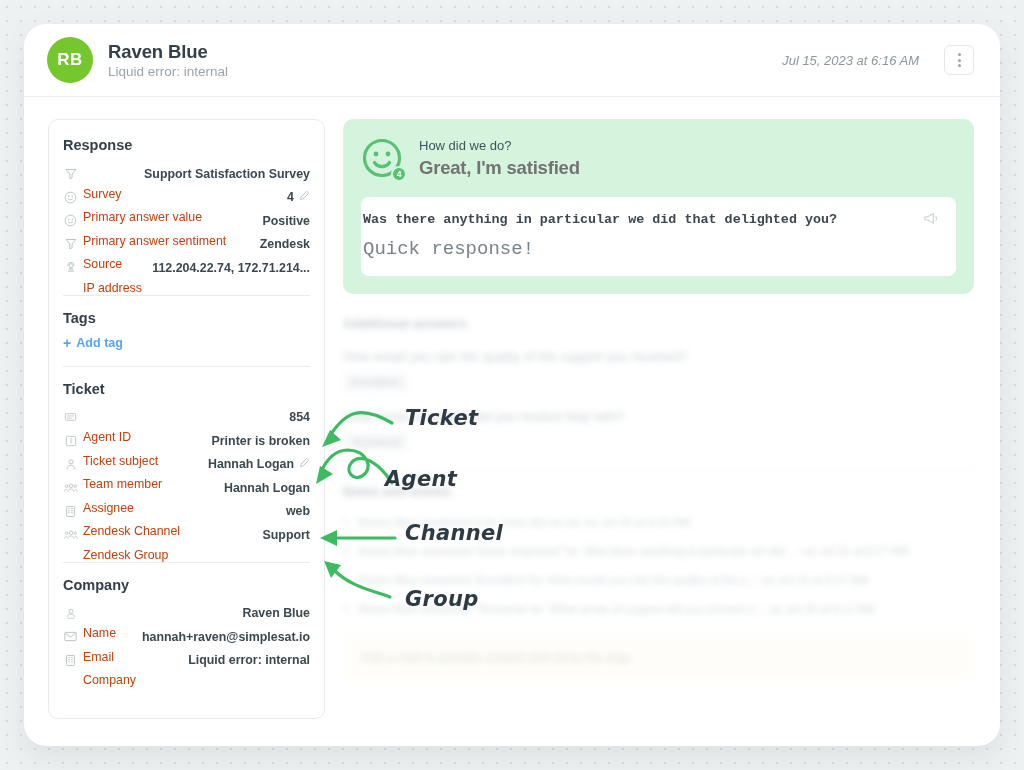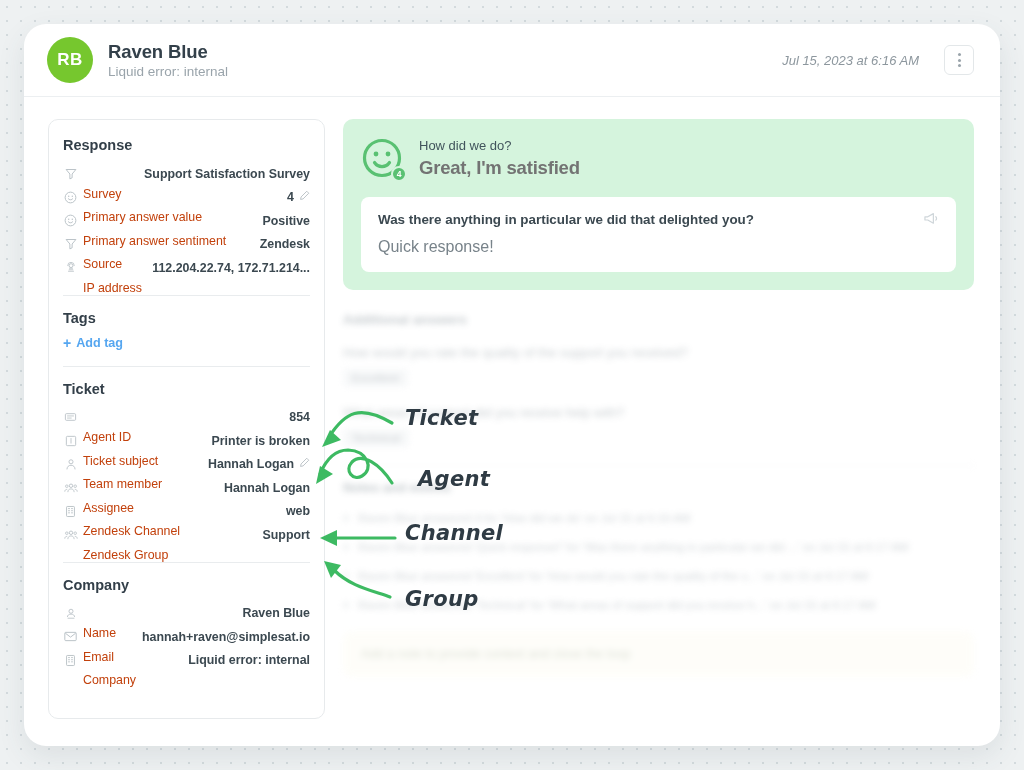--- a/index.html
+++ b/index.html
@@ -121,25 +121,26 @@
     display: flex; align-items: center; justify-content: center;
     border: 2px solid #d5f4dd;
   }
   .resp-q { font-size: 13px; color: #41545c; margin-top: 3px; }
   .resp-a {
     font-size: 18.5px; font-weight: bold; color: #737373;
     margin-top: 4px; letter-spacing: -.2px;
   }
   .resp-box {
     background: #fff; border-radius: 8px;
-    margin-top: 16px; padding: 15px 17px 16px 17px;
+    margin-top: 16px; padding: 15px 17px 16px 2px;
     position: relative;
+    font-family: Liberation Mono, monospace;
   }
   .resp-box-q { font-size: 13.4px; font-weight: bold; color: #3b4850; }
-  .resp-box-a { font-size: 16px; color: #78838a; margin-top: 11px; }
+  .resp-box-a { font-size: 19px; color: #78838a; margin-top: 11px; }
   .megaphone { position: absolute; right: 16px; top: 14px; color: #cfd6da; }
 
   
   .faded {
     margin-top: 22px;
     filter: blur(3.2px);
     opacity: .46;
     user-select: none;
     pointer-events: none;
   }
@@ -470,17 +471,17 @@
 
       <path d="M395 538 L333 538"></path>
       <path d="M320 538 L337 530 L337 546 Z" fill="#3dba62" stroke="none"></path>
 
       <path d="M390 597 C 370 590, 350 586, 334 570"></path>
       <path d="M324 561 L341 565 L331 578 Z" fill="#3dba62" stroke="none"></path>
     </g>
   </svg>
 
   <div class="anno-label" style="left:405px; top:406px;">Ticket</div>
-  <div class="anno-label" style="left:418px; top:467px;">Agent</div>
+  <div class="anno-label" style="left:385px; top:467px;">Agent</div>
   <div class="anno-label" style="left:405px; top:521px;">Channel</div>
   <div class="anno-label" style="left:405px; top:587px;">Group</div>
 
 </div>
 
 </body></html>

